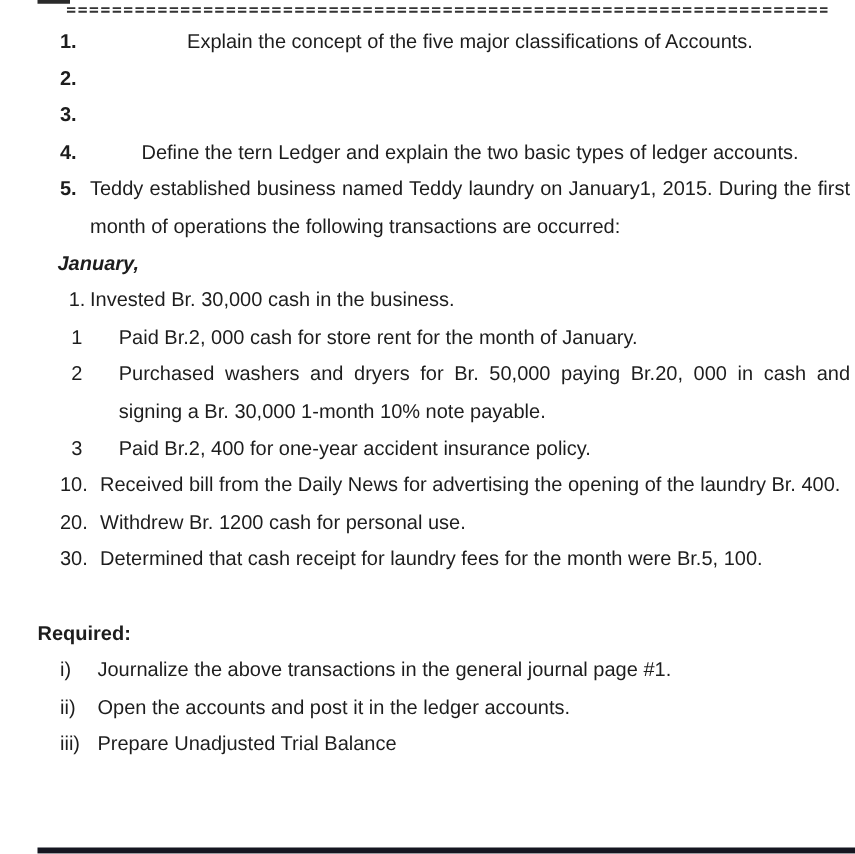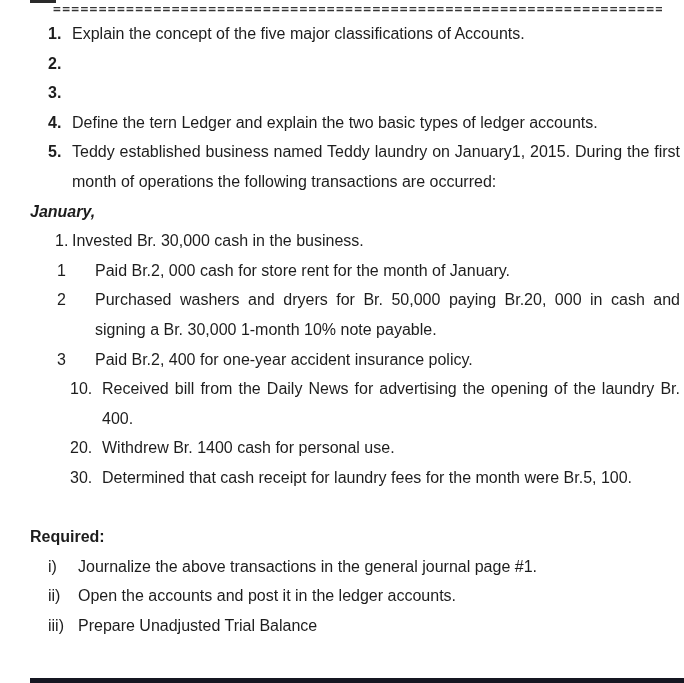--- a/index.html
+++ b/index.html
@@ -28,30 +28,30 @@
     font-family: "DejaVu Sans Mono", monospace;
     font-weight: bold;
     font-size: 13px;
     letter-spacing: 1.3px;
     color: #333333;
     white-space: nowrap;
     overflow: hidden;
   }
   .q-row { display: flex; padding-left: 48px; padding-right: 4px; }
   .q-num { width: 24px; flex-shrink: 0; font-weight: bold; }
-  .q-text { flex: 1; }
+  .q-text { flex: 1; text-align: center; }
   .justify { text-align: justify; }
-  .january { margin-left: 30px; font-weight: bold; font-style: italic; }
+  .january { margin-left: 46px; font-weight: bold; font-style: italic; }
   .t-row { display: flex; padding-right: 4px; }
   .t-num { flex-shrink: 0; }
   .t-first { padding-left: 55px; }
   .t-first .t-num { width: 17px; }
   .t-mid { padding-left: 57px; }
   .t-mid .t-num { width: 38px; }
-  .t-tens { padding-left: 70px; }
+  .t-tens { padding-left: 48px; }
   .t-tens .t-num { width: 32px; }
   .t-text { flex: 1; }
   .spacer { height: 29.6px; }
   .required-label { margin-left: 30px; font-weight: bold; }
   .r-row { display: flex; padding-left: 48px; padding-right: 4px; }
   .r-num { width: 30px; flex-shrink: 0; }
   .r-text { flex: 1; }
   .bottom-bar {
     position: absolute;
     bottom: 0; left: 30px; right: 0;
@@ -104,21 +104,21 @@
   <div class="t-row t-mid">
     <span class="t-num">3</span>
     <span class="t-text">Paid Br.2, 400 for one-year accident insurance policy.</span>
   </div>
   <div class="t-row t-tens">
     <span class="t-num">10.</span>
     <span class="t-text justify">Received bill from the Daily News for advertising the opening of the laundry Br. 400.</span>
   </div>
   <div class="t-row t-tens">
     <span class="t-num">20.</span>
-    <span class="t-text">Withdrew Br. 1400 cash for personal use.</span>
+    <span class="t-text">Withdrew Br. 1200 cash for personal use.</span>
   </div>
   <div class="t-row t-tens">
     <span class="t-num">30.</span>
     <span class="t-text">Determined that cash receipt for laundry fees for the month were Br.5, 100.</span>
   </div>
 
   <div class="spacer"></div>
 
   <div class="required-label">Required:</div>
 

